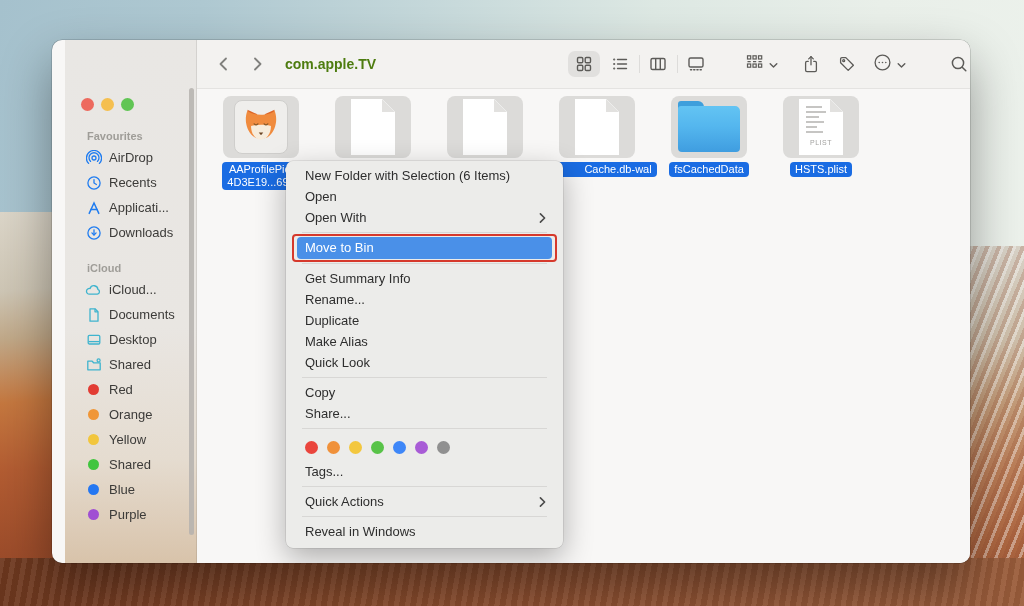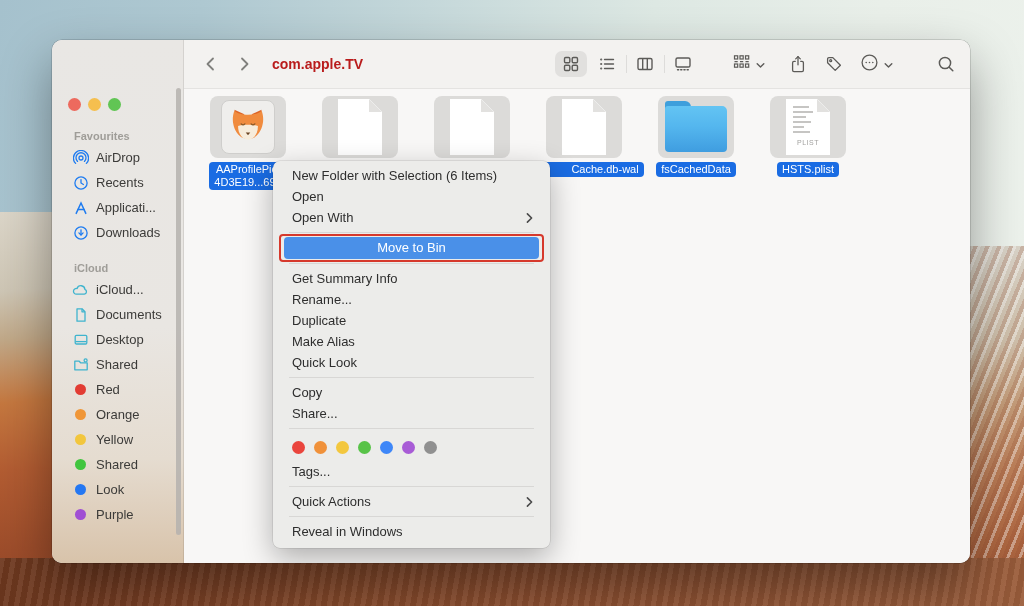--- a/index.html
+++ b/index.html
@@ -19,39 +19,39 @@
        linear-gradient(90deg,#6e381f 0%,#7d4226 15%,#8a4c2d 35%,#935434 60%,#995b3a 85%,#9b5d3b 100%);}
 
   
   .window{position:absolute;left:52px;top:40px;width:918px;height:523px;border-radius:10px;
           background:#f8f7f6;box-shadow:0 22px 50px rgba(0,0,0,.38),0 0 0 .5px rgba(0,0,0,.25);
           display:flex;overflow:hidden;}
 
   
   .sidebar{position:relative;width:131px;flex:0 0 131px;
            background:linear-gradient(180deg,#e9e7e4 0%,#e9e6e2 55%,#e5dcd0 80%,#ddccb8 93%,#d8c3aa 100%);
-           border-right:1px solid rgba(0,0,0,.09);font-size:13px;color:#3c3b39;}
+           border-right:1px solid rgba(0,0,0,.09);font-size:13px;color:#3c3b39;margin-left:13px;}
   .tl{position:absolute;top:58px;left:16px;display:flex;gap:7px;}
   .tl span{width:13px;height:13px;border-radius:50%;display:block;}
   .side-list{position:absolute;top:84px;left:0;right:0;}
   .side-header{padding:6px 0 3px 22px;font-size:11px;font-weight:bold;color:#9f9d98;}
   .side-header.gap{margin-top:11px;}
   .side-item{display:flex;align-items:center;height:25px;padding-left:20px;gap:7px;}
   .side-item .ic{width:17px;height:17px;flex:0 0 17px;display:flex;align-items:center;justify-content:center;}
   .side-item .ic svg{display:block;}
   .blue-ic{color:#1f7cf0;}
   .teal-ic{color:#3fb4ce;}
   .tag-dot{width:11px;height:11px;border-radius:50%;margin:0 3px;}
   .side-scrollbar{position:absolute;top:48px;right:2px;width:5px;height:447px;border-radius:3px;background:#b5b2ae;opacity:.85;}
 
   
   .main{position:relative;flex:1;display:flex;flex-direction:column;}
   .toolbar{position:relative;height:48px;flex:0 0 48px;background:#f3f2f0;border-bottom:1px solid #e4e3e1;color:#5c5b58;}
   .nav-btn{position:absolute;top:12px;width:24px;height:24px;display:flex;align-items:center;justify-content:center;color:#80807d;}
-  .win-title{position:absolute;left:88px;top:0;line-height:48px;font-size:14px;font-weight:bold;color:#b91c1c;}
+  .win-title{position:absolute;left:88px;top:0;line-height:48px;font-size:14px;font-weight:bold;color:#4d7c0f;}
   .tb-btn{position:absolute;top:11px;width:32px;height:26px;border-radius:7px;display:flex;align-items:center;justify-content:center;}
   .tb-btn.sel{background:#e1e0de;}
   .tb-divider{position:absolute;top:15px;width:1px;height:18px;background:#dddcda;}
   .tb-cluster{position:absolute;top:11px;height:26px;display:flex;align-items:center;gap:5px;}
 
   
   .content{position:relative;flex:1;background:#f8f7f6;}
   .file{position:absolute;top:7px;width:88px;display:flex;flex-direction:column;align-items:center;z-index:1;}
   .thumb{width:76px;height:62px;background:#dcdbd9;border-radius:8px;display:flex;align-items:center;justify-content:center;}
   .chip{margin-top:4px;max-width:86px;padding:1px 5px;border-radius:4px;color:#fff;font-size:11px;line-height:13px;text-align:center;white-space:nowrap;overflow:hidden;}
@@ -69,21 +69,21 @@
   .folder-body{position:absolute;inset:0;border-radius:3px 5px 4px 4px;
        background:linear-gradient(180deg,#63c4f3 0%,#54b6ee 45%,#3f9de0 100%);}
 
   
   .menu{position:absolute;left:89px;top:72px;width:265px;z-index:10;padding:4px 6px 6px;
         background:#ececea;border-radius:7px;font-size:13px;color:#2e2e2e;
         box-shadow:0 10px 30px rgba(0,0,0,.30),0 0 0 .5px rgba(0,0,0,.14);}
   .mi{position:relative;height:21px;line-height:21px;padding:0 13px;white-space:nowrap;}
   .mi .sub{position:absolute;right:11px;top:50%;transform:translateY(-50%);color:#4a4a4a;display:flex;}
   .msep{height:1px;background:#d8d7d5;margin:4px 10px;}
-  .mi-hl-wrap{position:relative;text-align:center;}
+  .mi-hl-wrap{position:relative;}
   .mi-hl{height:22px;line-height:22px;margin:0 5px;padding:0 8px;border-radius:4px;color:#fff;}
   .annotation{position:absolute;left:0;right:0;top:-3px;bottom:-3px;border:2px solid #d6392c;border-radius:4px;pointer-events:none;}
   .tagrow{display:flex;align-items:center;gap:9px;height:22px;padding:3px 0 3px 13px;}
   .tagrow span{width:13px;height:13px;border-radius:50%;}
 </style>
 </head>
 <body>
 
 <div class="stage">
   <div class="sky"></div>
@@ -202,21 +202,21 @@
         <div class="side-item">
           <span class="ic">
               <span class="tag-dot" style="background-color: rgb(65, 197, 62);"></span>
             </span>
           <span>Shared</span>
         </div>
         <div class="side-item">
           <span class="ic">
               <span class="tag-dot" style="background-color: rgb(36, 119, 242);"></span>
             </span>
-          <span>Look</span>
+          <span>Blue</span>
         </div>
         <div class="side-item">
           <span class="ic">
               <span class="tag-dot" style="background-color: rgb(160, 79, 211);"></span>
             </span>
           <span>Purple</span>
         </div>
         <div class="side-item">
           
           

